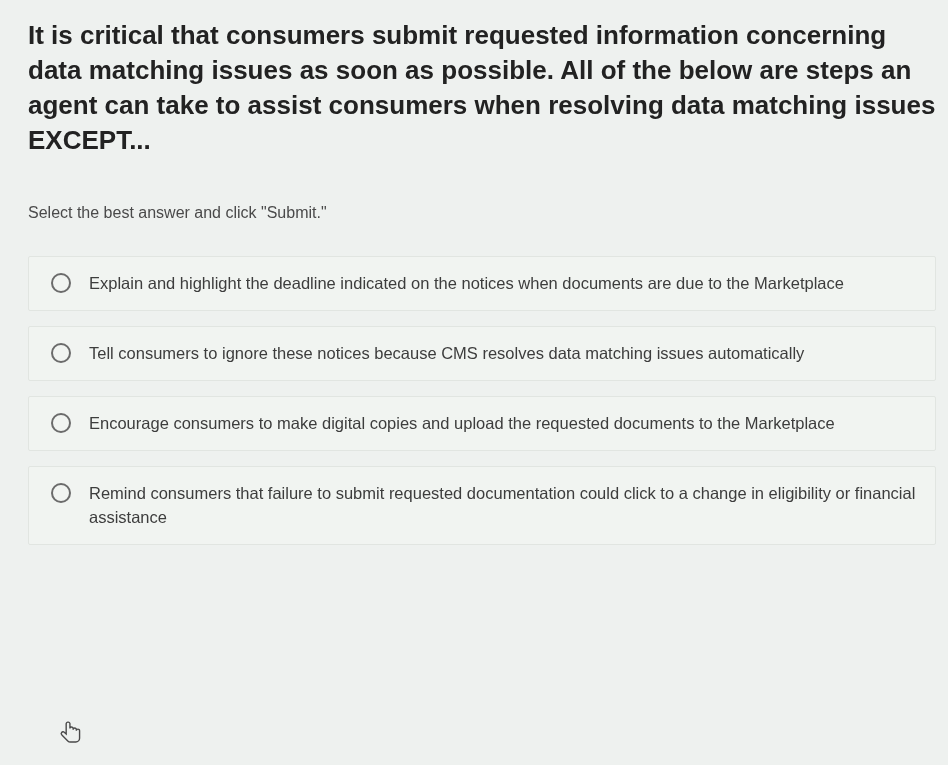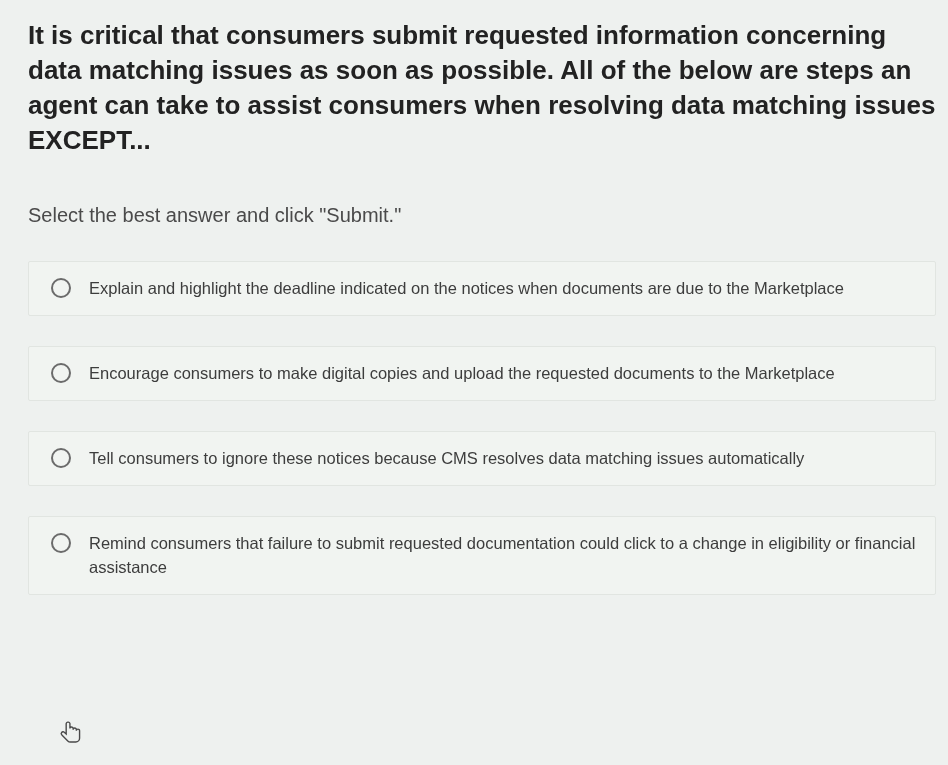--- a/index.html
+++ b/index.html
@@ -19,28 +19,28 @@
     height: 100%;
   }
   .question-stem {
     font-size: 26px;
     line-height: 1.35;
     font-weight: 700;
     color: #222;
     margin: 0 0 46px 0;
   }
   .instruction {
-    font-size: 20px;
+    font-size: 16px;
     color: #4a4a4a;
     margin: 0 0 34px 0;
   }
   .options {
     display: flex;
     flex-direction: column;
-    gap: 30px;
+    gap: 15px;
   }
   .option {
     display: flex;
     align-items: flex-start;
     gap: 18px;
     background: #f1f4f1;
     border: 1px solid #e1e5e1;
     border-radius: 2px;
     padding: 14px 18px 14px 22px;
     cursor: pointer;
@@ -80,26 +80,26 @@
 
   <div class="options">
 
     <label class="option">
       <span class="radio"></span>
       <span class="option-label">Explain and highlight the deadline indicated on the notices when documents are due to the Marketplace</span>
     </label>
 
     <label class="option">
       <span class="radio"></span>
-      <span class="option-label">Encourage consumers to make digital copies and upload the requested documents to the Marketplace</span>
+      <span class="option-label">Tell consumers to ignore these notices because CMS resolves data matching issues automatically</span>
     </label>
 
     <label class="option">
       <span class="radio"></span>
-      <span class="option-label">Tell consumers to ignore these notices because CMS resolves data matching issues automatically</span>
+      <span class="option-label">Encourage consumers to make digital copies and upload the requested documents to the Marketplace</span>
     </label>
 
     <label class="option">
       <span class="radio"></span>
       <span class="option-label">Remind consumers that failure to submit requested documentation could click to a change in eligibility or financial assistance</span>
     </label>
 
   </div>
 
 </div>

